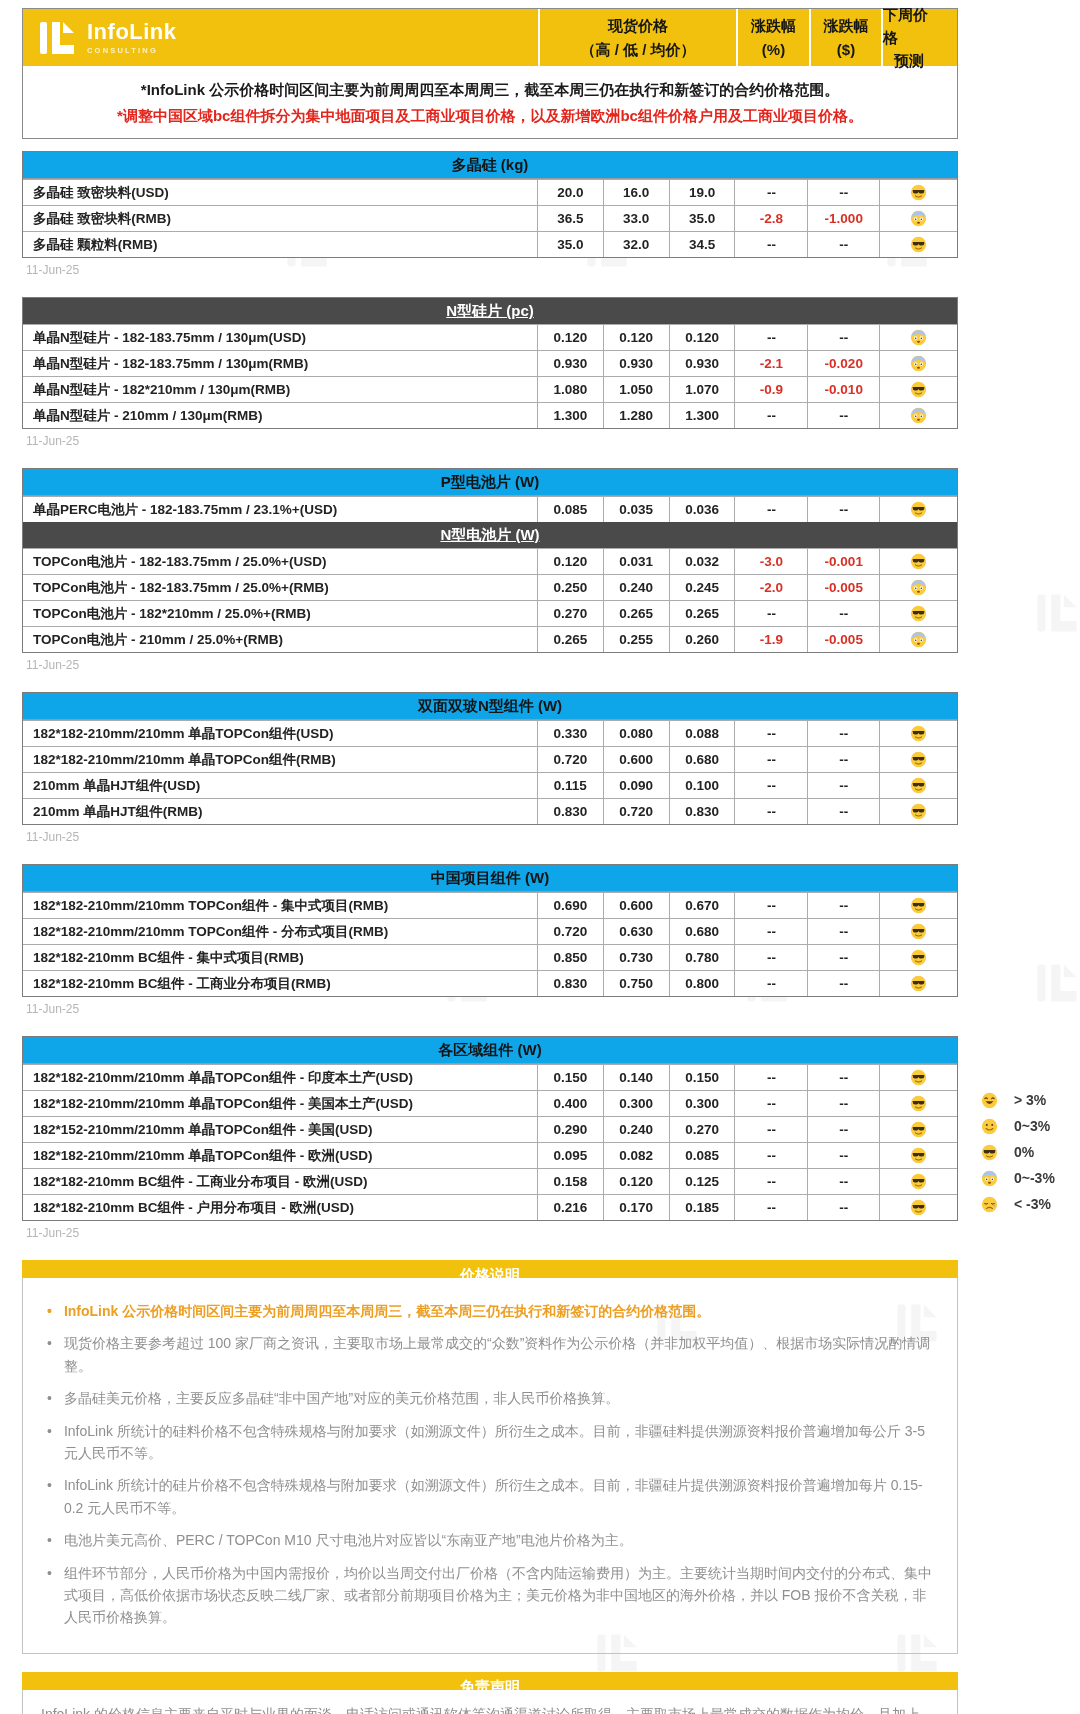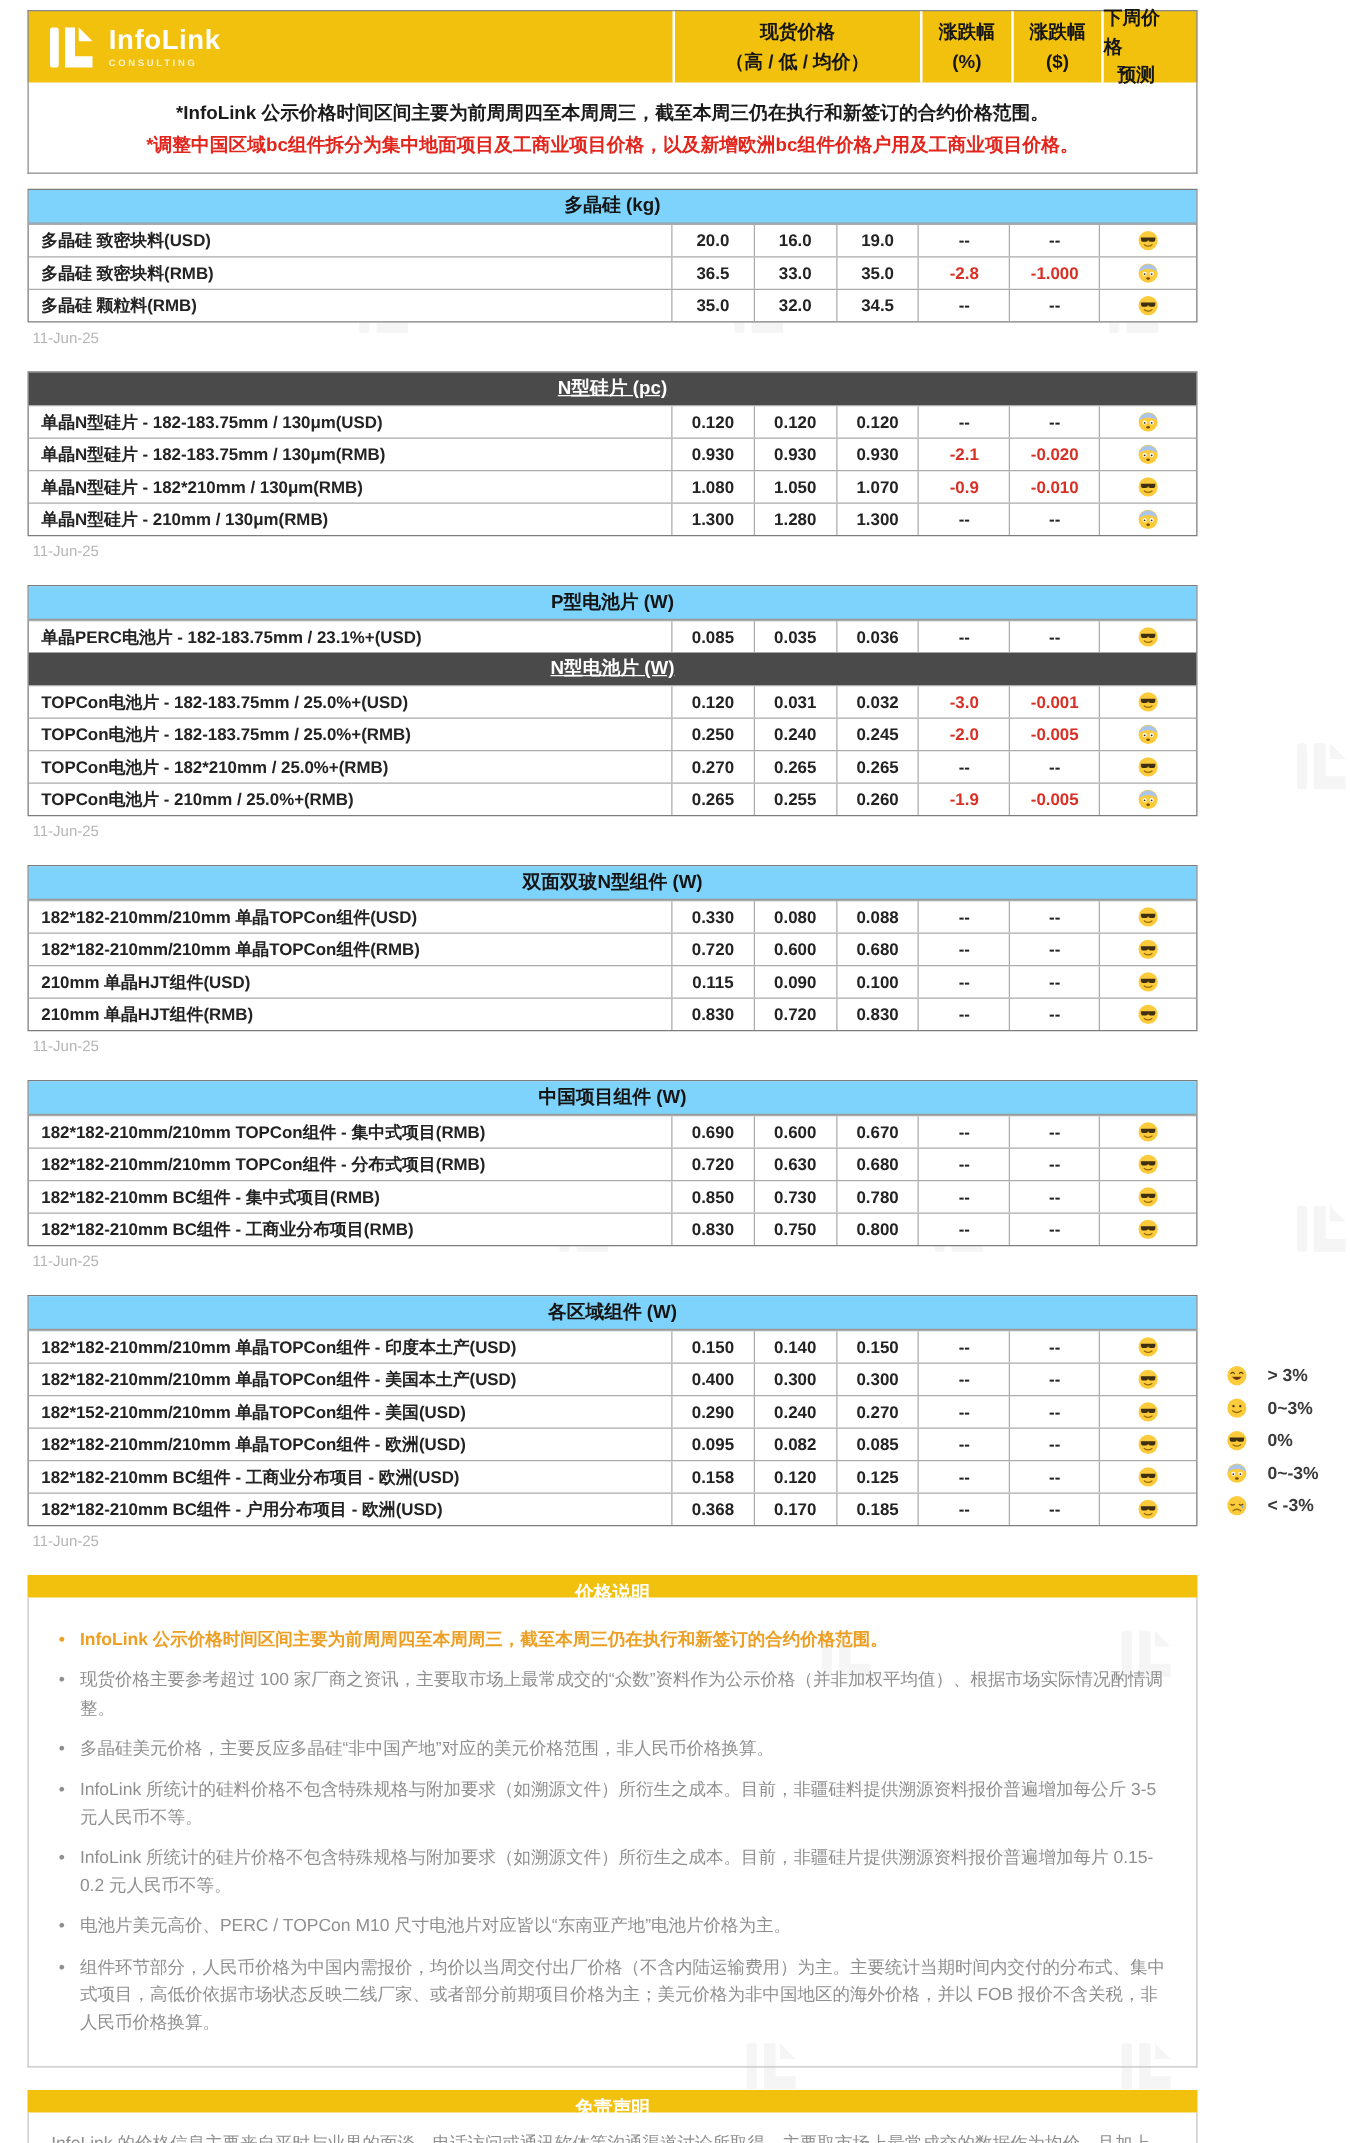--- a/index.html
+++ b/index.html
@@ -22,21 +22,21 @@
   .h-spot{width:198px}.h-pct{width:73px}.h-usd{width:72px}.h-fc{width:54px}
 
   
   .notices{border:1px solid #8a8a8a;border-top:none;padding:8px 0 12px;text-align:center;box-sizing:border-box;}
   .notice{font-weight:700;font-size:15px;margin-top:7px;}
   .n1{color:#1b1b1b}.n2{color:#E3261D}
 
   
   .tbl-block{border:1px solid #7c7c7c;position:relative;margin-top:12px;box-sizing:border-box;background:#fff;}
   .grp-hdr{height:26px;line-height:26px;text-align:center;font-weight:700;font-size:15px;}
-  .grp-hdr.light{background:#7dd3fc;color:#141414;border-bottom:1px solid #9a9a9a;}
+  .grp-hdr.light{background:#0ea5e9;color:#141414;border-bottom:1px solid #9a9a9a;}
   .grp-hdr.dark{background:#4A4A4A;color:#fff;text-decoration:underline;}
   .t-row{display:flex;height:25px;border-top:1px solid #ABABAB;}
   .t-row:first-of-type{border-top:none;}
   .c{display:flex;align-items:center;justify-content:center;font-size:13.5px;font-weight:700;color:#232323;
      border-left:1px solid #ABABAB;box-sizing:border-box;}
   .c-name{width:515px;justify-content:flex-start;padding-left:10px;border-left:none;}
   .c-high,.c-low,.c-avg{width:66px;}
   .c-pct{width:73px}.c-usd{width:72px}.c-fc{width:78px}
   .neg{color:var(--red);}
   .date{font-size:12px;color:#B5B5B5;margin:5px 0 20px 4px;}
@@ -718,21 +718,21 @@
                 <svg viewBox="0 0 20 20">
                   <circle cx="10" cy="10" r="9" fill="#FBCB3C"></circle>
                   <path d="M3.2 7.1h13.6v1.3q0 2.7-2.7 2.7h-1.9q-2.1 0-2.2-1.9-.1 1.9-2.2 1.9H5.9q-2.7 0-2.7-2.7z" fill="#3E2E12"></path>
                   <path d="M6.4 13.9q3.6 2.6 7.2 0" stroke="#9A6A00" stroke-width="1.2" fill="none" stroke-linecap="round"></path>
                 </svg>
               </span>
             </div>
           </div>
           <div class="t-row">
             <div class="c c-name">182*182-210mm BC组件 - 户用分布项目 - 欧洲(USD)</div>
-            <div class="c c-high">0.368</div>
+            <div class="c c-high">0.216</div>
             <div class="c c-low">0.170</div>
             <div class="c c-avg">0.185</div>
             <div class="c c-pct">--</div>
             <div class="c c-usd">--</div>
             <div class="c c-fc">
               <span class="emoji">
                 <svg viewBox="0 0 20 20">
                   <circle cx="10" cy="10" r="9" fill="#FBCB3C"></circle>
                   <path d="M3.2 7.1h13.6v1.3q0 2.7-2.7 2.7h-1.9q-2.1 0-2.2-1.9-.1 1.9-2.2 1.9H5.9q-2.7 0-2.7-2.7z" fill="#3E2E12"></path>
                   <path d="M6.4 13.9q3.6 2.6 7.2 0" stroke="#9A6A00" stroke-width="1.2" fill="none" stroke-linecap="round"></path>

